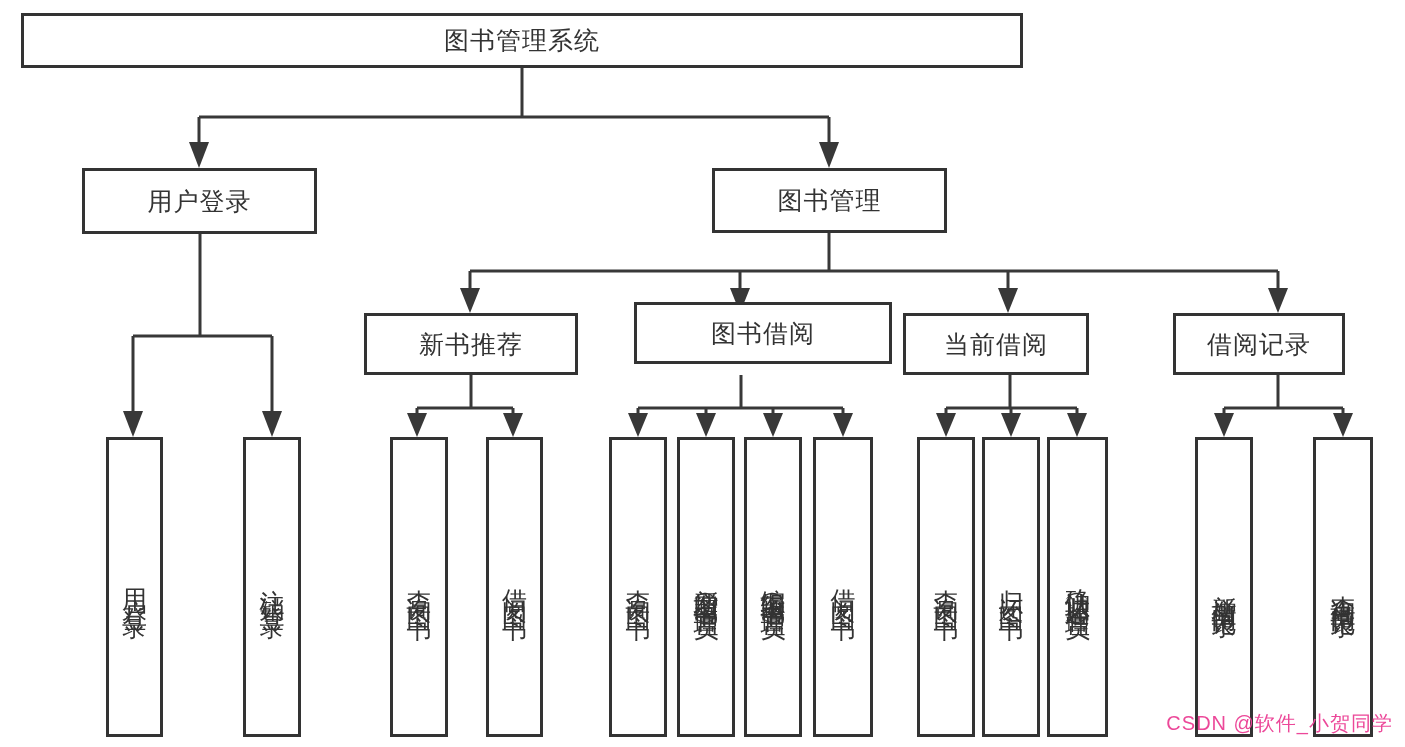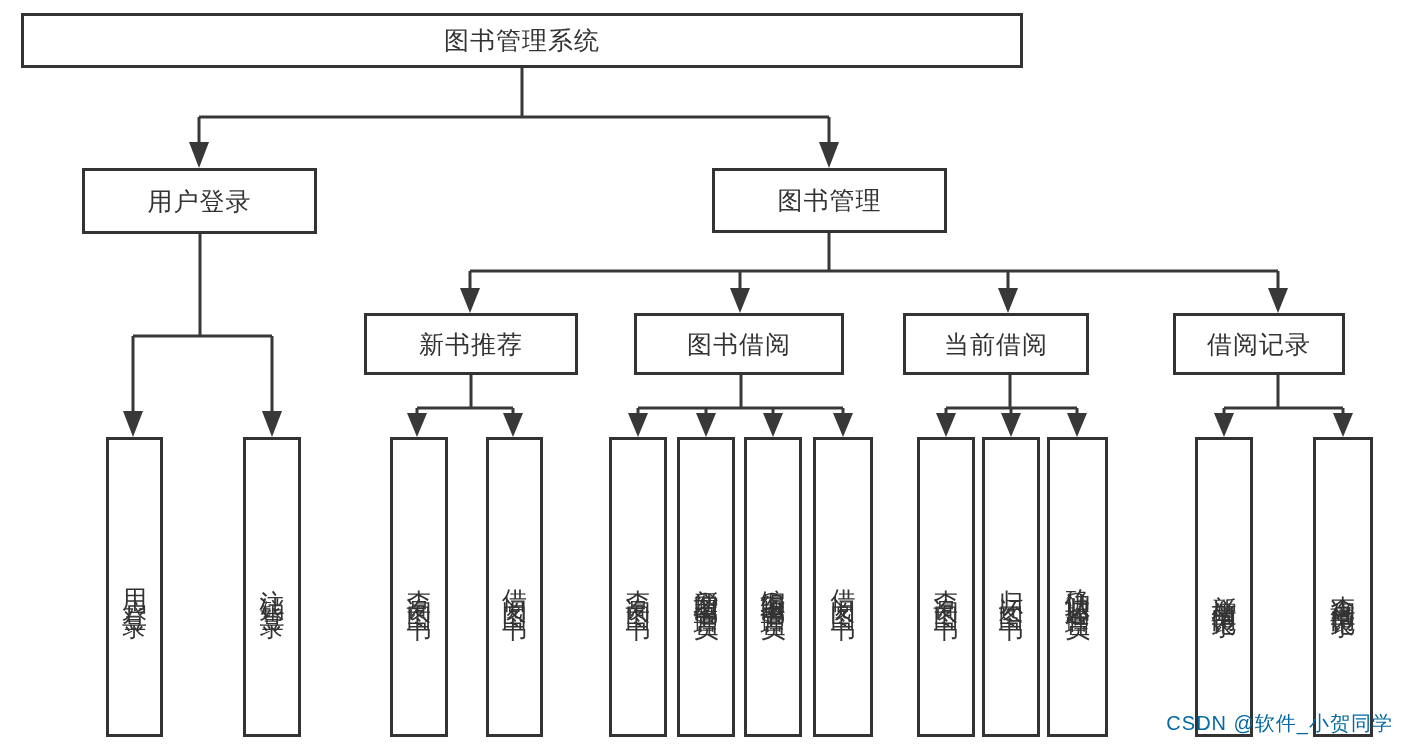--- a/index.html
+++ b/index.html
@@ -55,21 +55,21 @@
     white-space: nowrap;
   }
   .v-box .box-label.long {
     letter-spacing: 4px;
   }
   .watermark {
     position: absolute;
     right: 12px;
     bottom: 10px;
     font-size: 20px;
-    color: #0369a1;
+    color: #ec4899;
     letter-spacing: 1px;
     white-space: nowrap;
     z-index: 5;
   }
 </style>
 </head>
 <body>
 
 <div class="canvas">
 
@@ -123,21 +123,21 @@
   <div class="box h-box" style="left:82px; top:168px; width:235px; height:66px;">
     <span class="box-label">用户登录</span>
   </div>
   <div class="box h-box" style="left:712px; top:168px; width:235px; height:65px;">
     <span class="box-label">图书管理</span>
   </div>
 
   <div class="box h-box" style="left:364px; top:313px; width:214px; height:62px;">
     <span class="box-label">新书推荐</span>
   </div>
-  <div class="box h-box" style="left:634px; top:313px; width:210px; height:62px;">
+  <div class="box h-box" style="left:634px; top:302px; width:258px; height:62px;">
     <span class="box-label">图书借阅</span>
   </div>
   <div class="box h-box" style="left:903px; top:313px; width:186px; height:62px;">
     <span class="box-label">当前借阅</span>
   </div>
   <div class="box h-box" style="left:1173px; top:313px; width:172px; height:62px;">
     <span class="box-label">借阅记录</span>
   </div>
 
   <div class="box v-box" style="left:106px; top:437px; width:57px; height:300px;">

